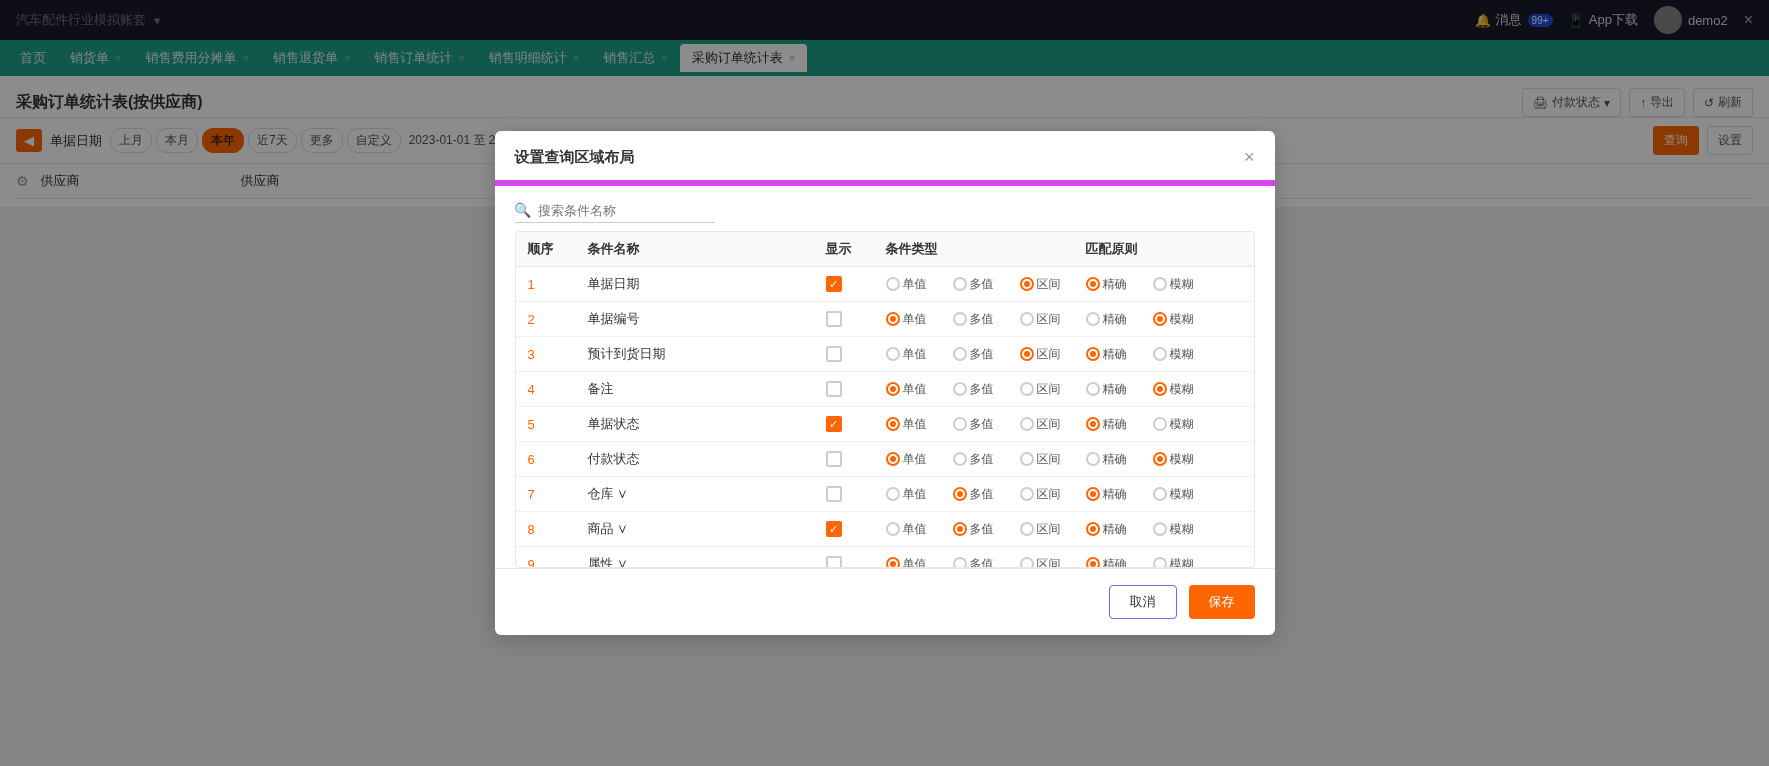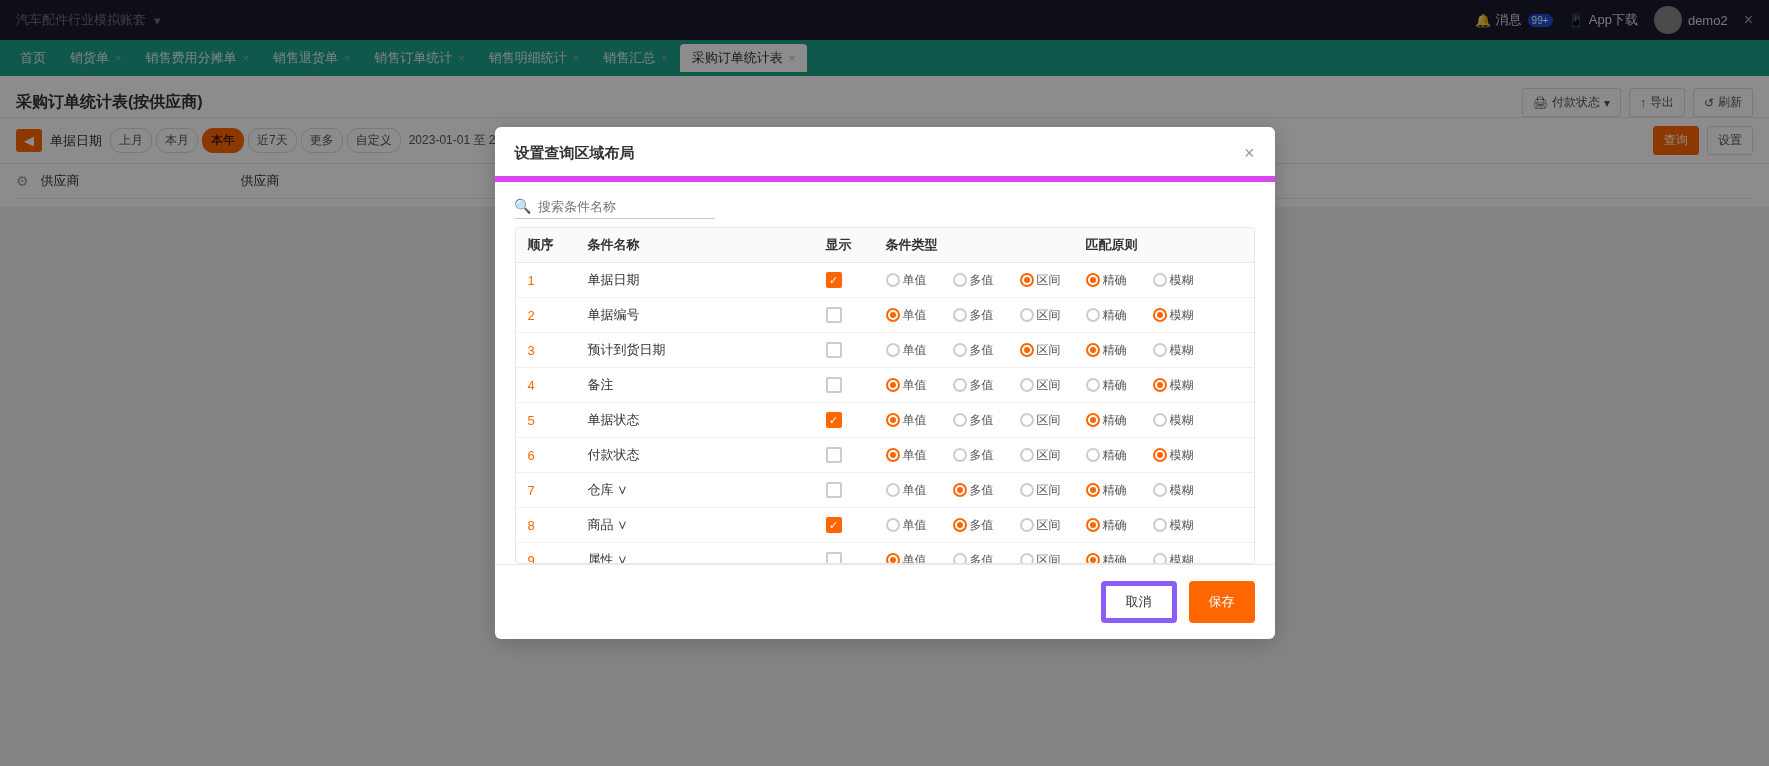--- a/index.html
+++ b/index.html
@@ -213,21 +213,21 @@
     
     .dialog-footer {
       padding: 16px 20px;
       display: flex;
       justify-content: flex-end;
       gap: 12px;
       border-top: 1px solid #e8e8e8;
       margin-top: auto;
     }
     .btn-cancel {
-      padding: 7px 20px; border: 5px solid #8b5cf6;
+      padding: 7px 20px; border: 1px solid #8b5cf6;
       border-radius: 4px; background: #fff; cursor: pointer;
       font-size: 13px; color: #333;
     }
     .btn-save {
       padding: 7px 20px; border: none;
       border-radius: 4px; background: #f60; cursor: pointer;
       font-size: 13px; color: #fff;
     }
 
     

